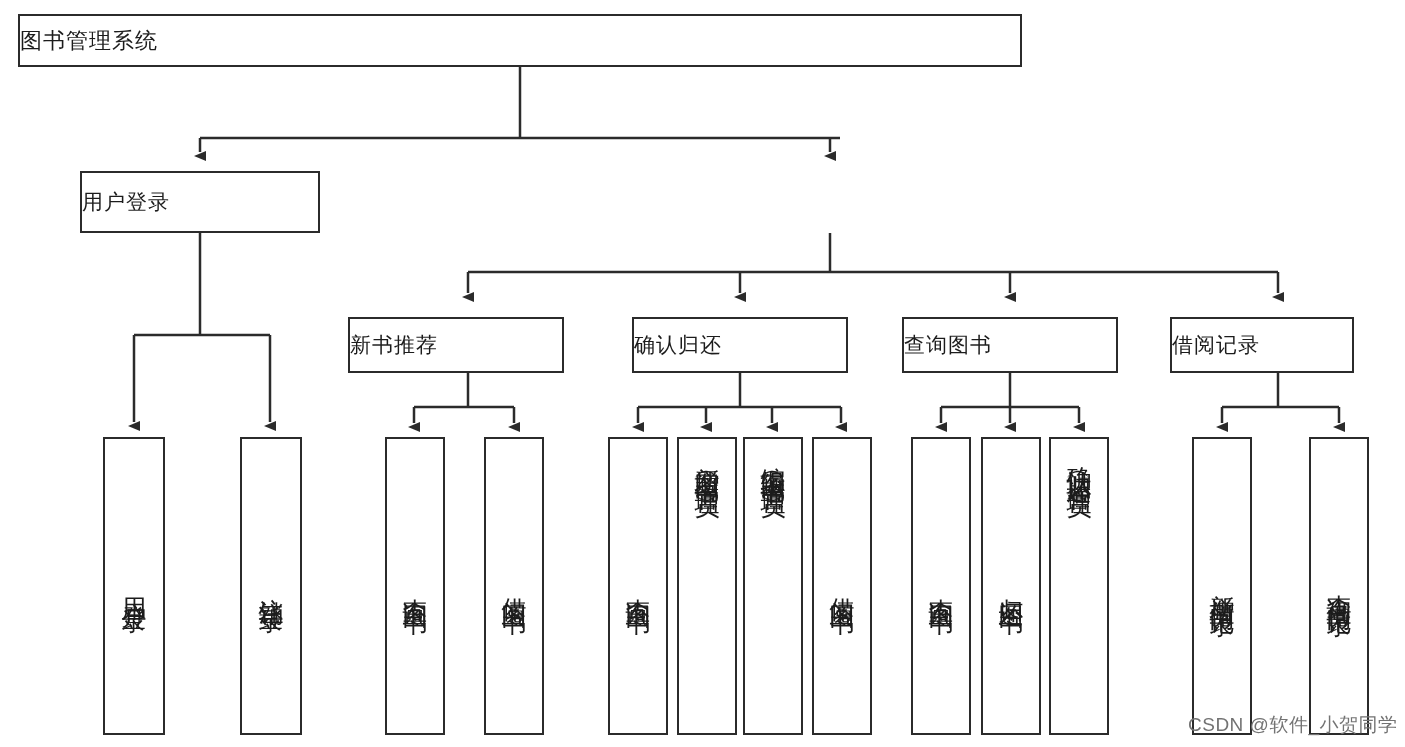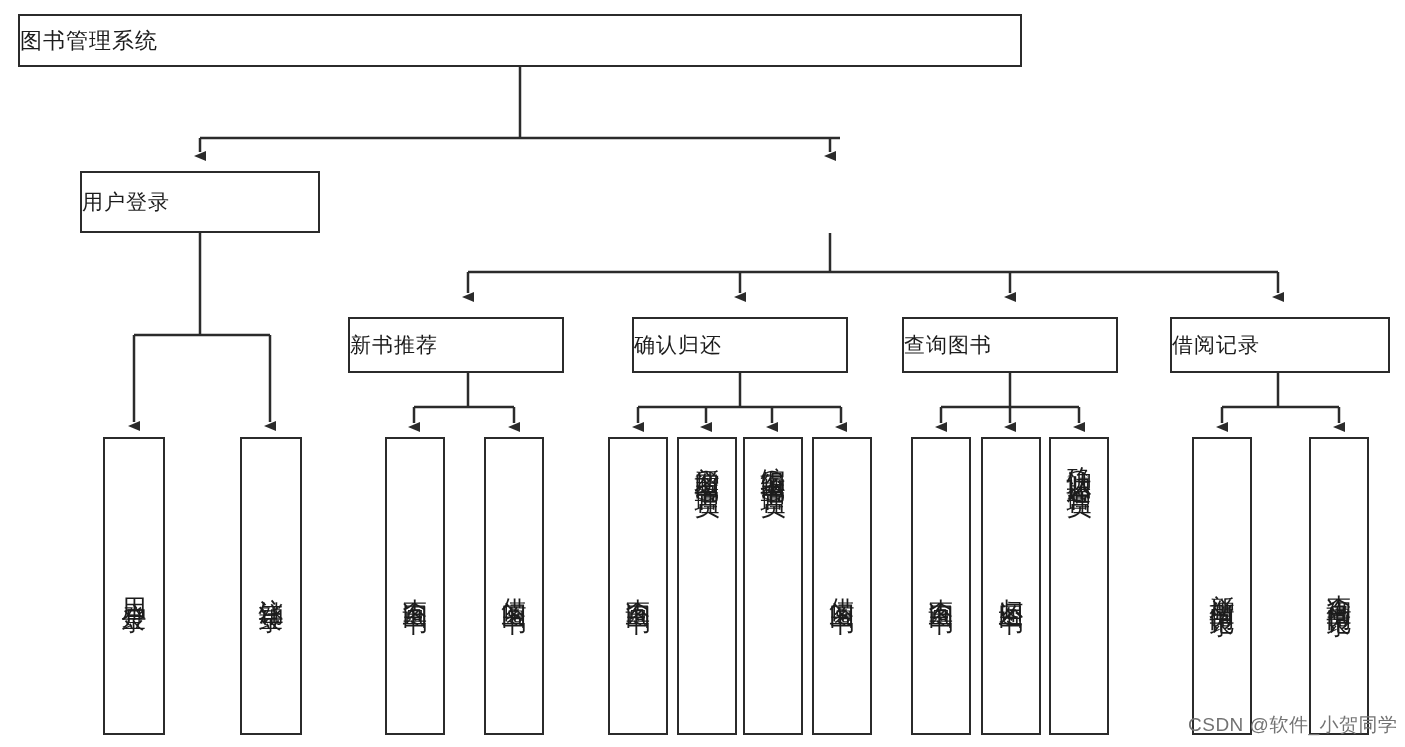--- a/index.html
+++ b/index.html
@@ -143,21 +143,21 @@
 
   <div class="node horiz" style="left:348px; top:317px; width:216px; height:56px;">
     <span class="node-label">新书推荐</span>
   </div>
   <div class="node horiz" style="left:632px; top:317px; width:216px; height:56px;">
     <span class="node-label">确认归还</span>
   </div>
   <div class="node horiz" style="left:902px; top:317px; width:216px; height:56px;">
     <span class="node-label">查询图书</span>
   </div>
-  <div class="node horiz" style="left:1170px; top:317px; width:220px; height:56px;">
+  <div class="node horiz" style="left:1170px; top:317px; width:184px; height:56px;">
     <span class="node-label">借阅记录</span>
   </div>
 
   <div class="node vert centered" style="left:103px; top:437px; width:62px; height:298px;">
     <span class="node-label">用户登录</span>
   </div>
   <div class="node vert centered" style="left:240px; top:437px; width:62px; height:298px;">
     <span class="node-label">注销登录</span>
   </div>
 

